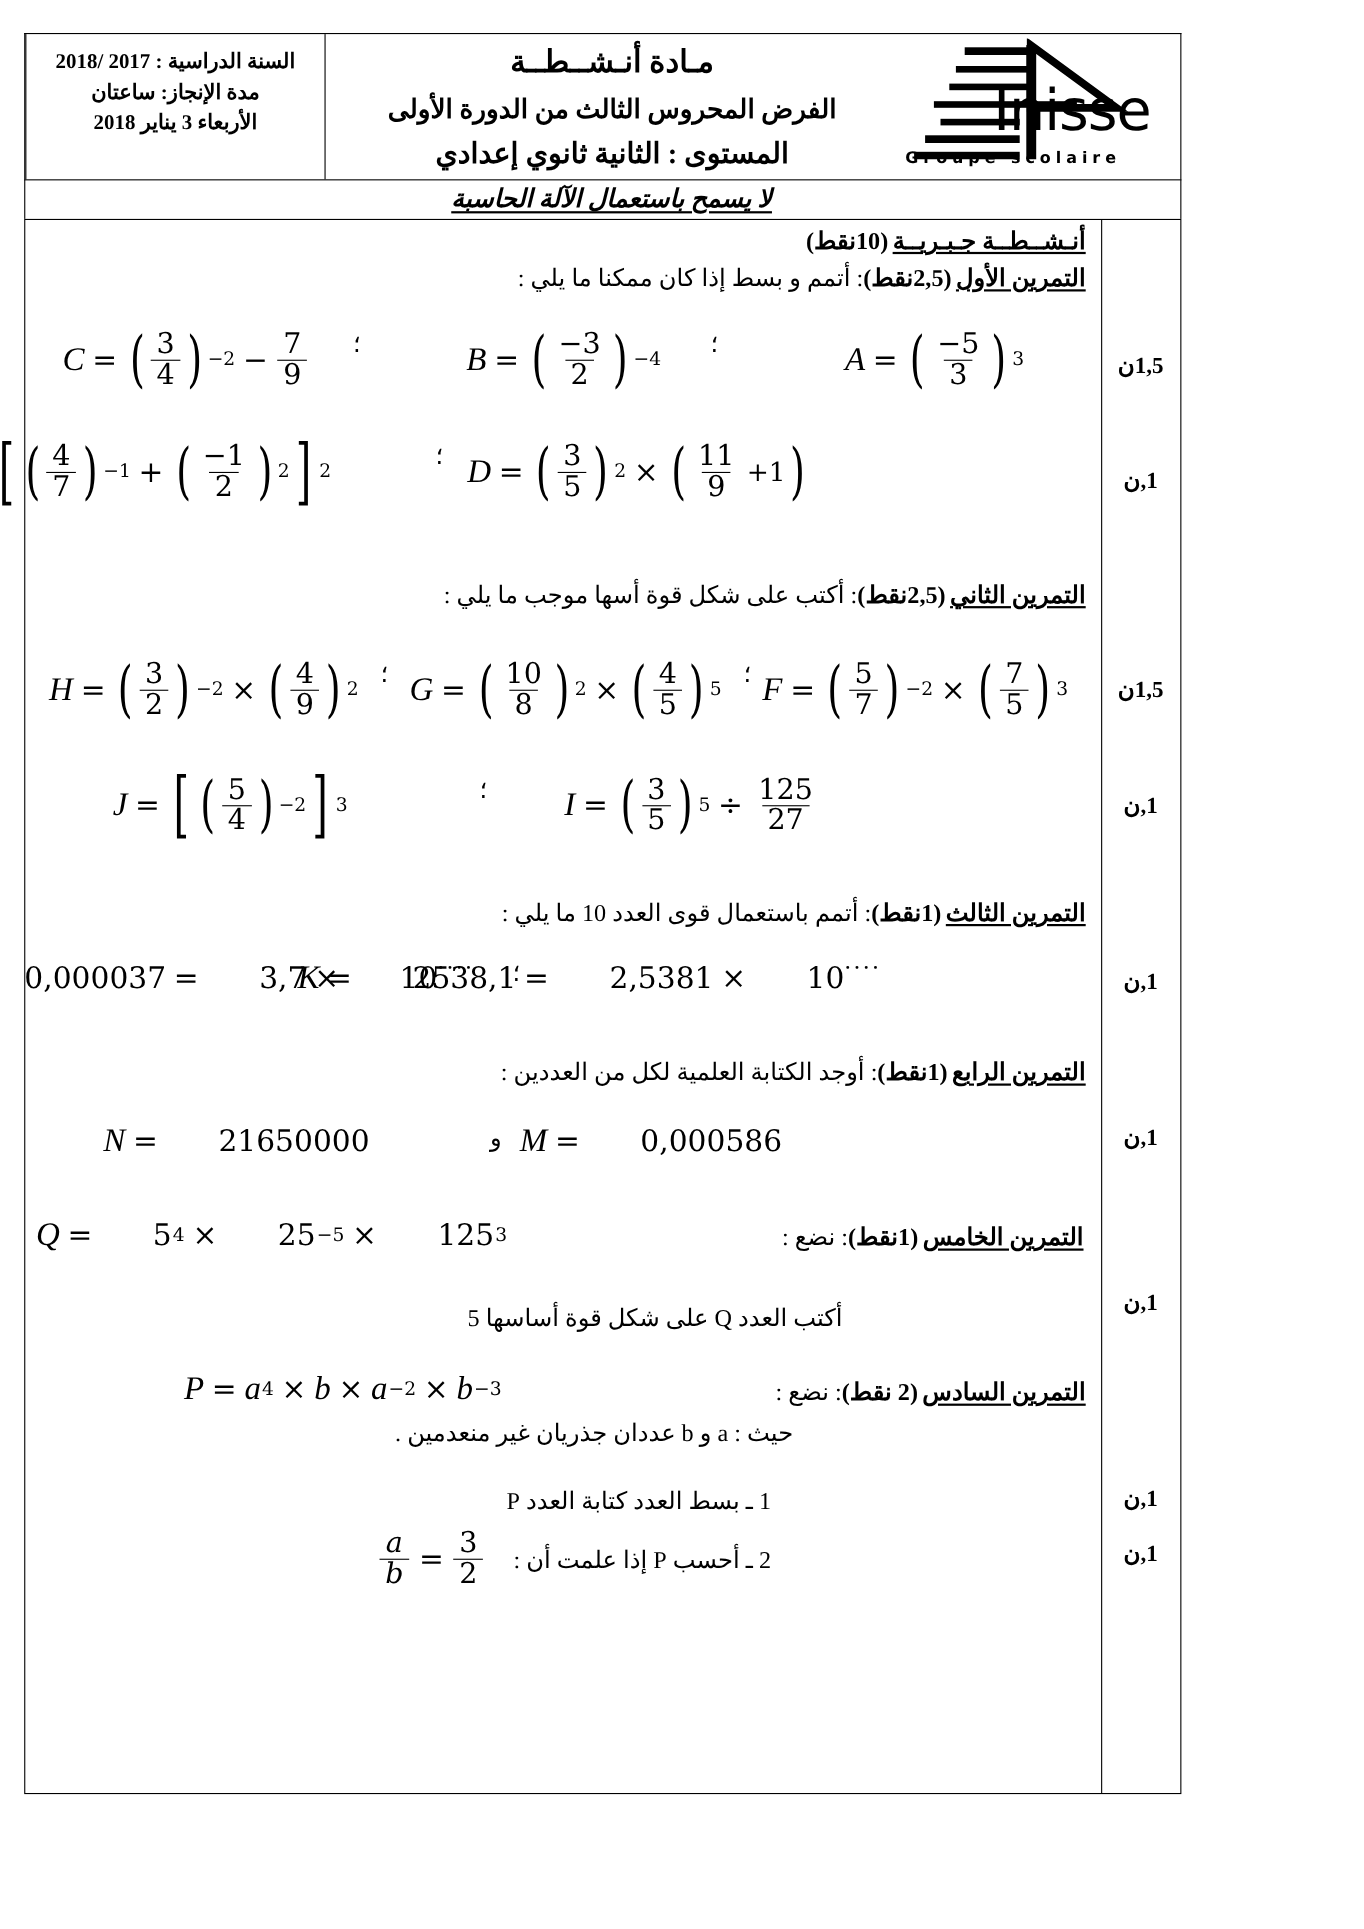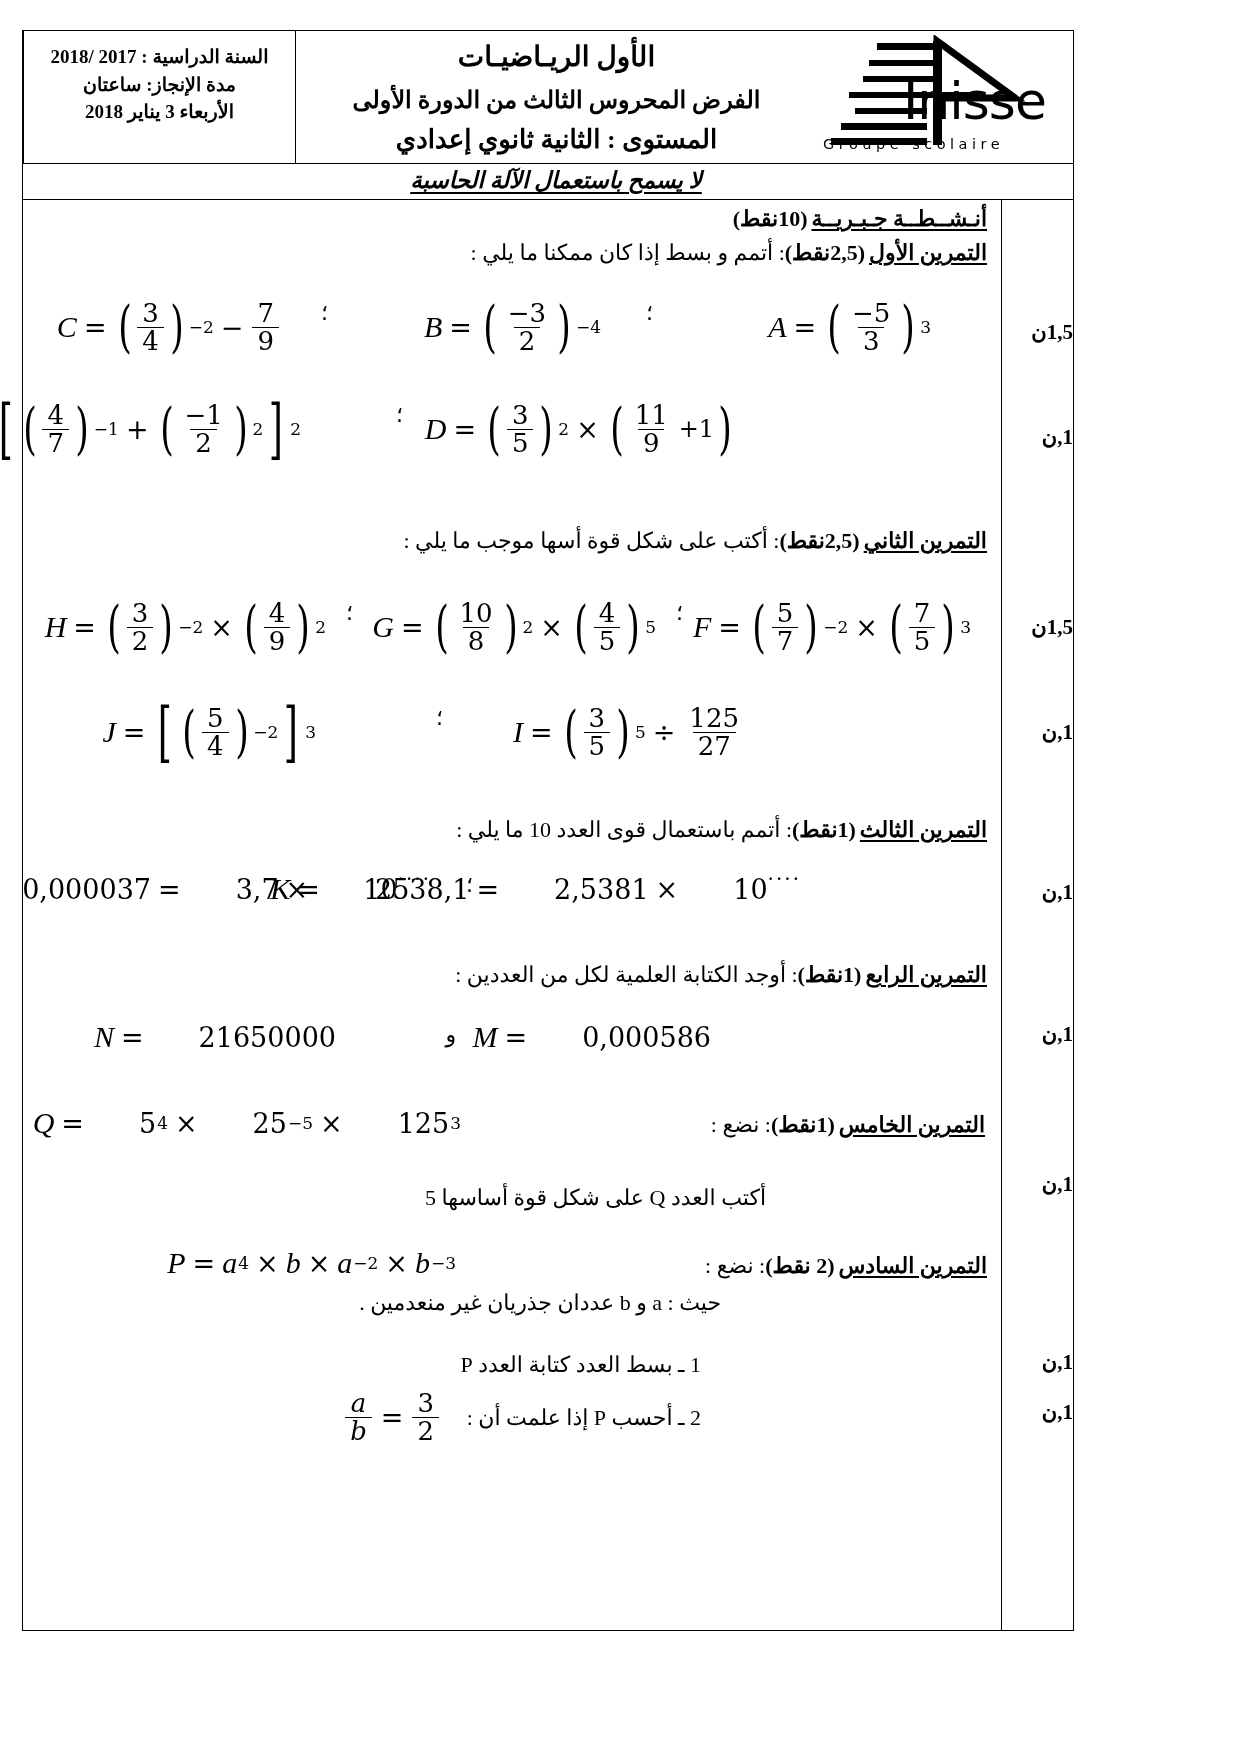--- a/index.html
+++ b/index.html
@@ -64,21 +64,21 @@
     font-weight:400;
     letter-spacing:-1px;
     color:#000;
     line-height:1;
   }
   .logo-sub{
     position:absolute;
     left:6px;top:105px;
     font-family:"DejaVu Sans","Liberation Sans",sans-serif;
     font-size:14.5px;
-    font-weight:normal;
+    font-weight:bold;
     letter-spacing:4.5px;
     color:#000;
   }
 
   
   .notice{
     border:1.5px solid #000;
     border-bottom:none;
     text-align:center;
     direction:rtl;
@@ -107,21 +107,21 @@
   }
   .content-col{
     flex:1;
     position:relative;
     direction:rtl;
     box-sizing:border-box;
   }
   .mark{
     position:absolute;
     width:72px;
-    text-align:right;
+    text-align:center;
     font-size:21px;
     font-weight:bold;
     direction:rtl;
   }
 
   
   .line{
     position:absolute;
     direction:rtl;
     white-space:nowrap;
@@ -209,21 +209,21 @@
             <polygon points="112,6 112,63 190,63" fill="none" stroke="#000" stroke-width="7"></polygon>
             <rect x="108" y="6" width="9" height="104"></rect>
           </g>
         </svg>
         <div class="logo-word">Inisse</div>
         <div class="logo-sub">Groupe scolaire</div>
       </div>
     </div>
 
     <div class="hdr-cell hdr-mid">
-      <div class="t-subject">الأول الريـاضيـات</div>
+      <div class="t-subject">مـادة أنـشــطــة</div>
       <div class="t-exam">الفرض المحروس الثالث من الدورة الأولى</div>
       <div class="t-level">المستوى : الثانية ثانوي إعدادي</div>
     </div>
 
     <div class="hdr-cell hdr-left">
       <div>السنة الدراسية : 2017 /2018</div>
       <div>مدة الإنجاز: ساعتان</div>
       <div>الأربعاء 3 يناير 2018</div>
     </div>
 

